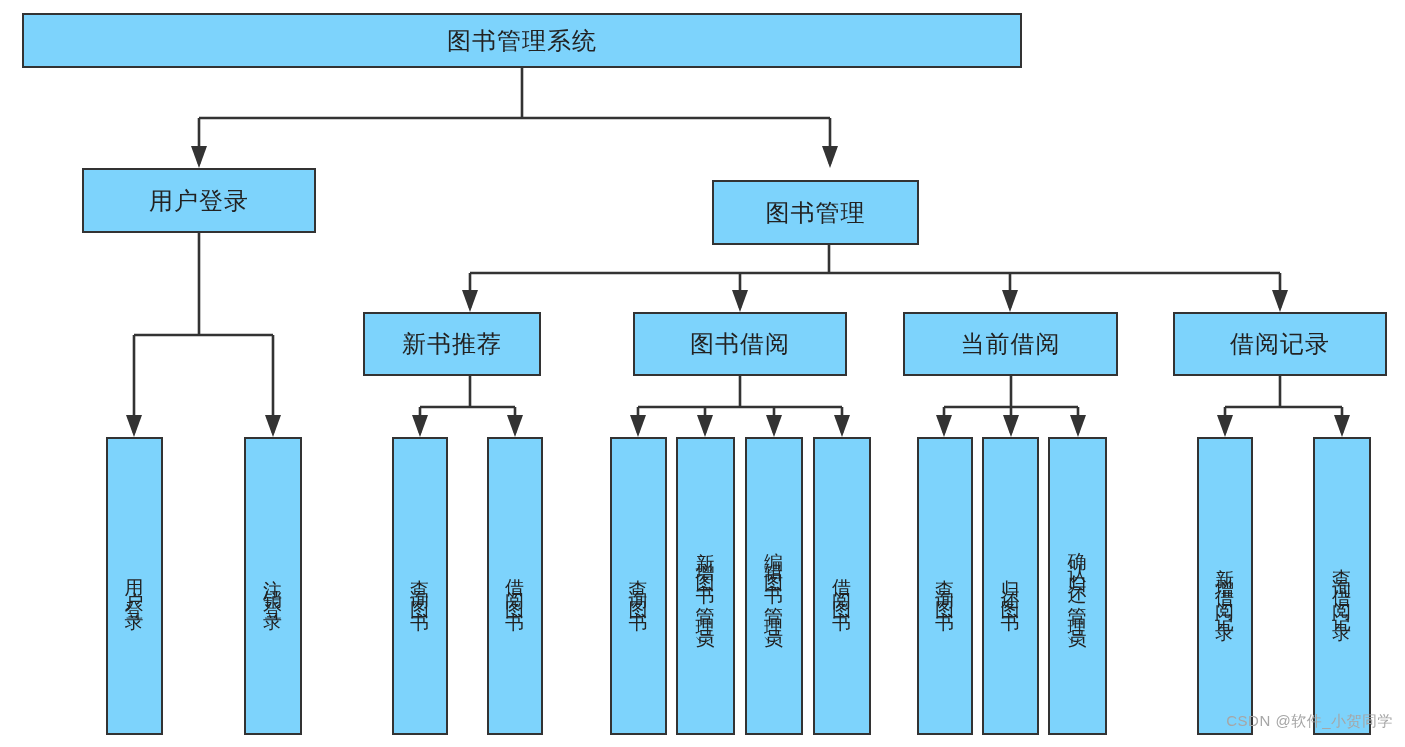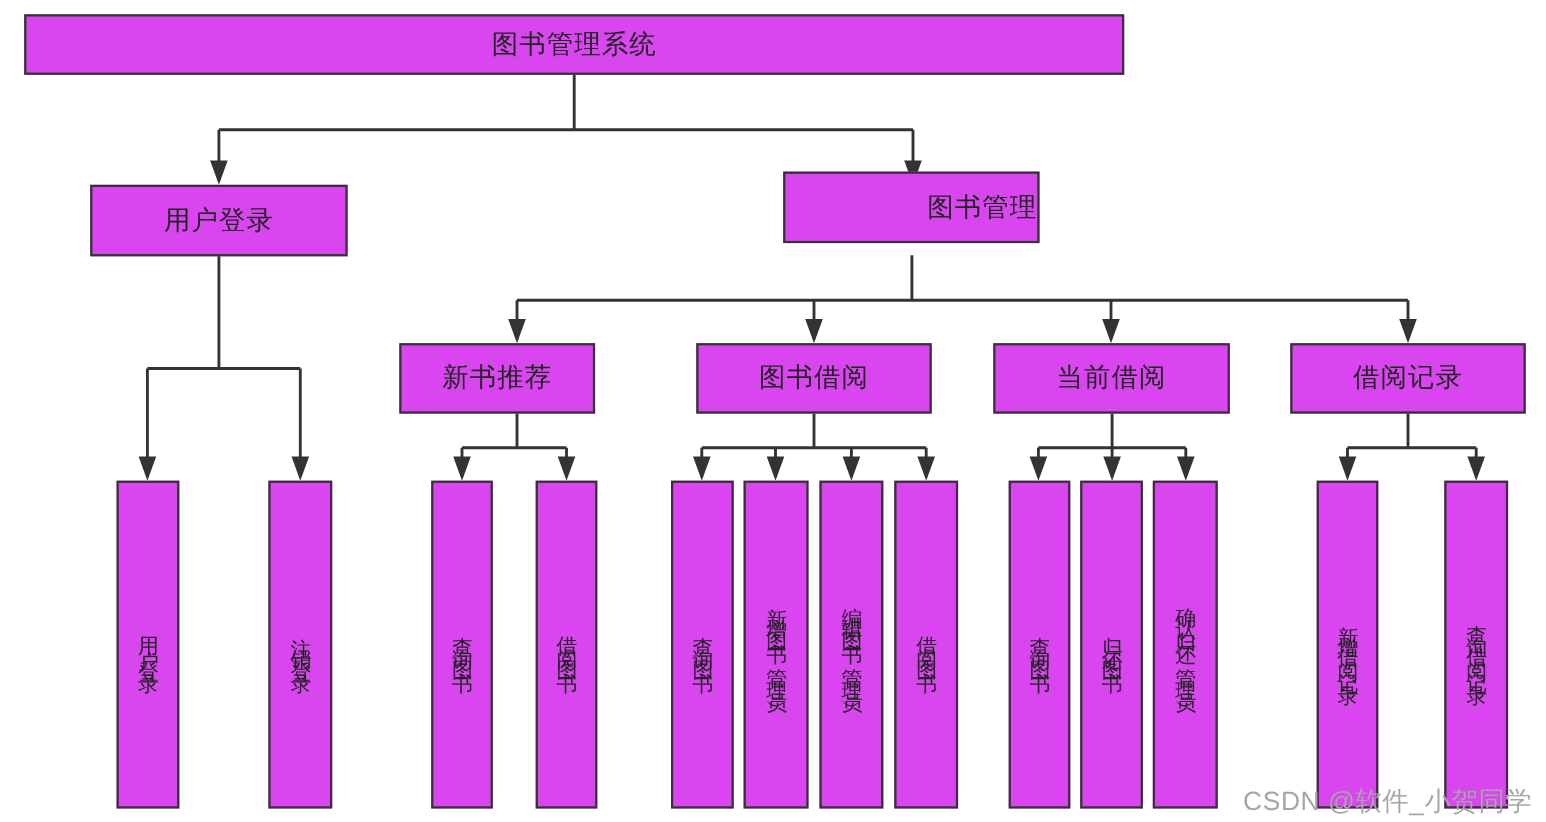--- a/index.html
+++ b/index.html
@@ -4,35 +4,35 @@
 <style>
   html,body { margin:0; padding:0; background:#ffffff; }
   .canvas {
     position:relative; width:1405px; height:747px;
     background:#ffffff; overflow:hidden;
     font-family:"Liberation Sans","DejaVu Sans",sans-serif;
   }
   svg.connectors { position:absolute; left:0; top:0; width:1405px; height:747px; z-index:1; }
   .node {
     position:absolute; box-sizing:border-box; z-index:2;
-    border:2.6px solid #333333; background:#d946ef;
+    border:2.6px solid #333333; background:#7dd3fc;
     display:flex; align-items:center; justify-content:center;
   }
   .hlabel {
     font-size:24px; color:#222222; letter-spacing:1px; white-space:nowrap;
     line-height:1;
   }
   .vlabel {
     writing-mode:vertical-lr; text-orientation:mixed;
     font-size:19px; letter-spacing:11px; color:#222222;
     line-height:1; white-space:nowrap;
   }
   .watermark {
     position:absolute; z-index:3; right:12px; top:712px;
-    font-size:24px; color:#a6a6a6; letter-spacing:0.5px; white-space:nowrap;
+    font-size:15px; color:#a6a6a6; letter-spacing:0.5px; white-space:nowrap;
   }
 </style>
 </head>
 <body>
 
 <div class="canvas">
 
   <svg class="connectors" viewBox="0 0 1405 747" fill="none" stroke="#333333" stroke-width="2.6">
     <g>
       <path d="M522 68 L522 118 M199 118 L830 118 M199 118 L199 164 M830 118 L830 164"></path>
@@ -76,21 +76,21 @@
     </g>
   </svg>
 
   <div class="node" style="left:22px; top:13px; width:1000px; height:55px;">
     <span class="hlabel">图书管理系统</span>
   </div>
 
   <div class="node" style="left:82px; top:168px; width:234px; height:65px;">
     <span class="hlabel">用户登录</span>
   </div>
-  <div class="node" style="left:712px; top:156px; width:233px; height:65px;justify-content:flex-end;">
+  <div class="node" style="left:712px; top:180px; width:207px; height:65px;">
     <span class="hlabel">图书管理</span>
   </div>
 
   <div class="node" style="left:363px; top:312px; width:178px; height:64px;">
     <span class="hlabel">新书推荐</span>
   </div>
   <div class="node" style="left:633px; top:312px; width:214px; height:64px;">
     <span class="hlabel">图书借阅</span>
   </div>
   <div class="node" style="left:903px; top:312px; width:215px; height:64px;">

